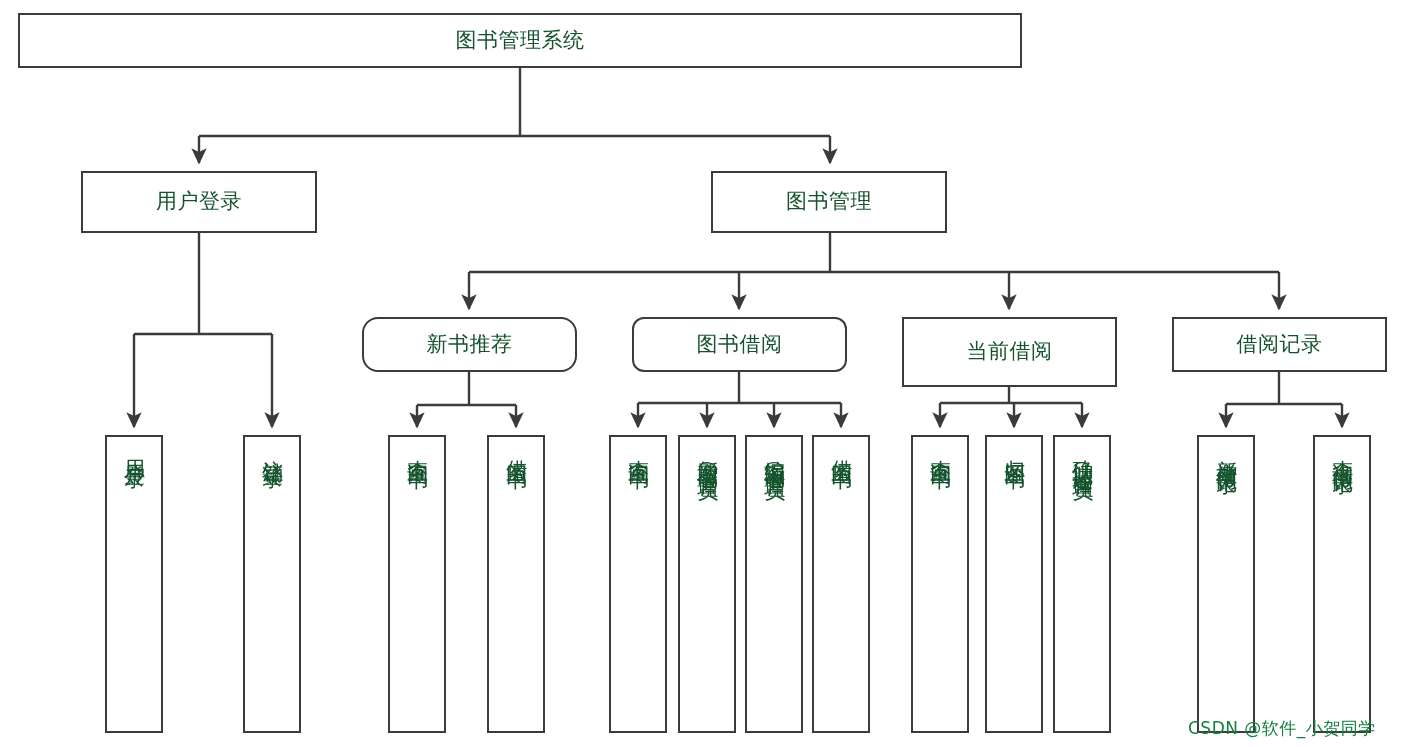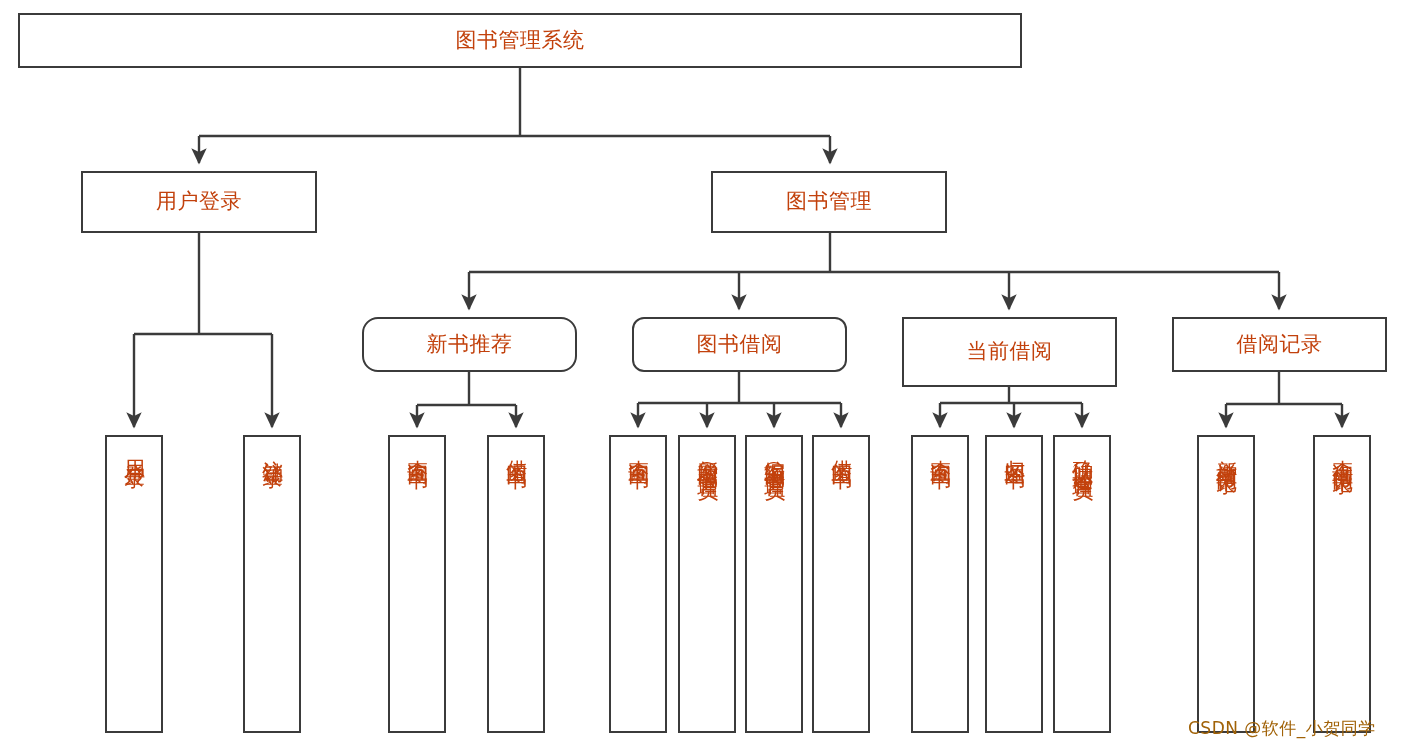--- a/index.html
+++ b/index.html
@@ -27,21 +27,21 @@
     background:#ffffff;
     border:2.4px solid #3b3b3b;
     display:flex;
     align-items:center;
     justify-content:center;
     text-align:center;
   }
   .node-label{
     font-size:21px;
     line-height:1.12;
-    color:#c2410c;
+    color:#14532d;
     letter-spacing:0.5px;
     white-space:nowrap;
   }
   
   .node.vertical{
     align-items:flex-start;
     justify-content:center;
     padding-top:6px;
   }
   .node.vertical .node-label{
@@ -174,15 +174,15 @@
         <span class="node-label">确认归还（管理员）</span>
       </div>
       <div class="node vertical" style="left: 1197px; top: 435px; width: 58px; height: 298px;">
         <span class="node-label">新增借阅记录</span>
       </div>
       <div class="node vertical" style="left: 1313px; top: 435px; width: 58px; height: 298px;">
         <span class="node-label">查询借阅记录</span>
       </div>
     </div>
 
-  <div class="watermark" style="left: 1188px; top: 717px; color: #a16207;">CSDN @软件_小贺同学</div>
+  <div class="watermark" style="left: 1188px; top: 717px; color: #15803d;">CSDN @软件_小贺同学</div>
 
 </div>
 
 </body></html>

